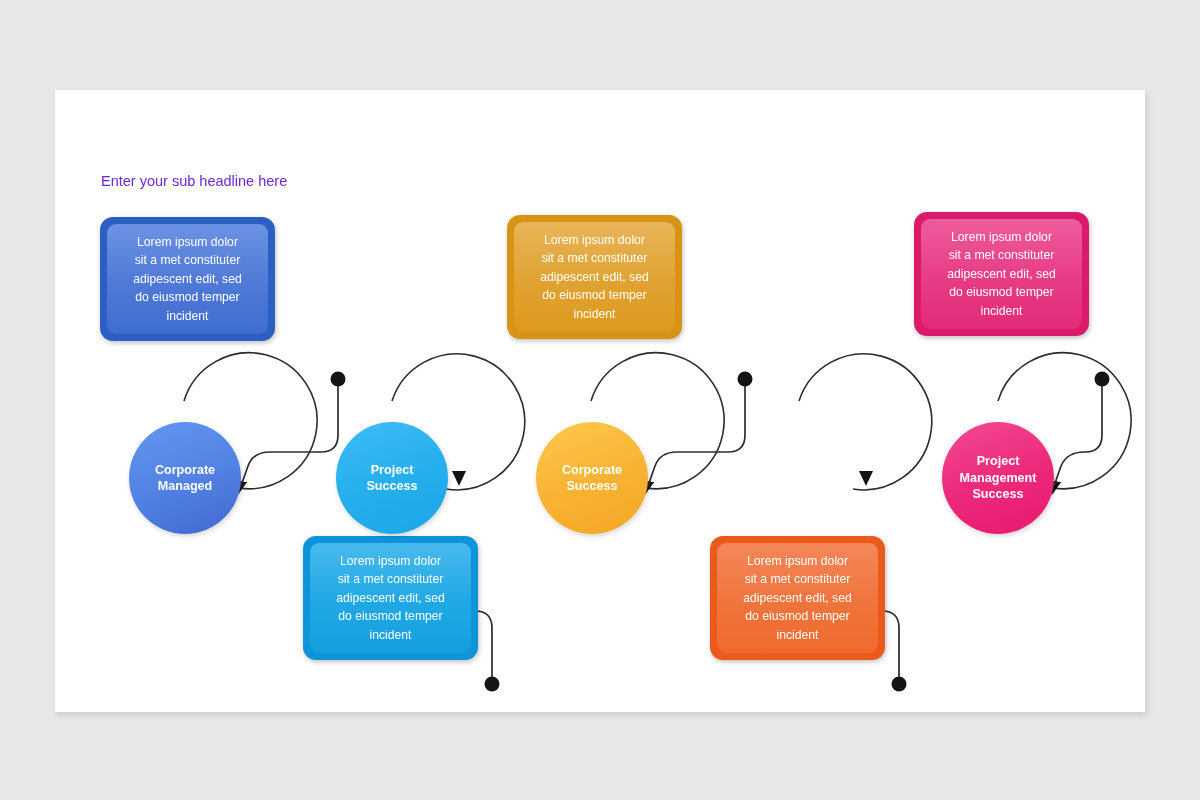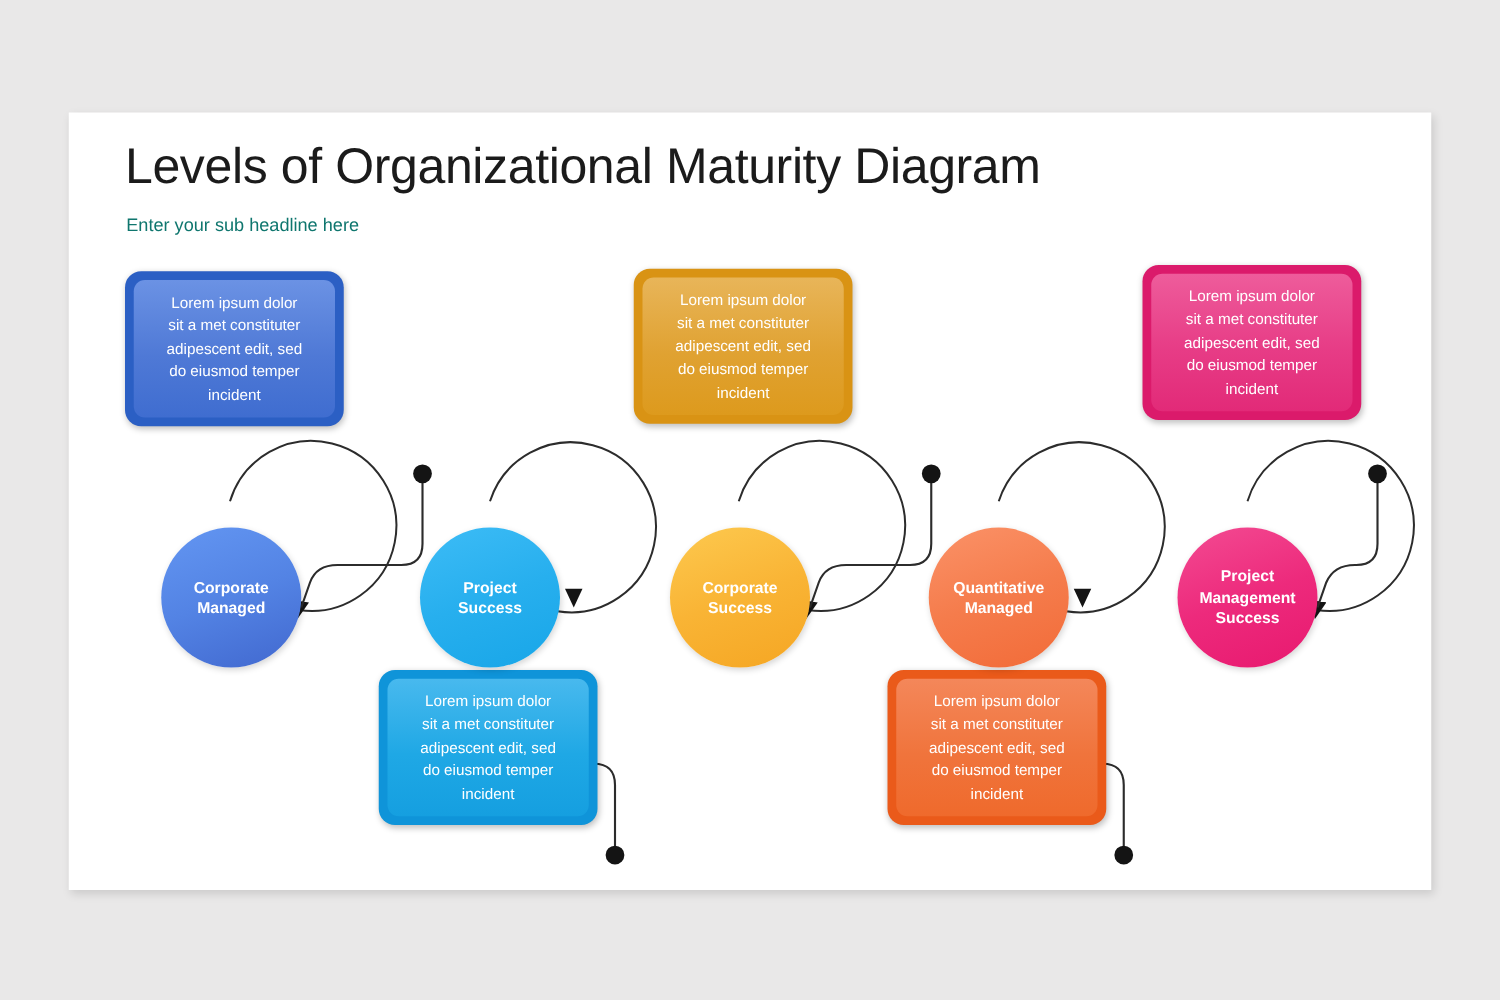--- a/index.html
+++ b/index.html
@@ -30,21 +30,21 @@
     font-weight: 400;
     color: #1b1b1b;
     letter-spacing: -0.3px;
     white-space: nowrap;
   }
   #page-subtitle {
     position: absolute;
     left: 46px;
     top: 83px;
     font-size: 14.5px;
-    color: #0f766e;
+    color: #6d28d9;
     white-space: nowrap;
   }
   #canvas {
     position: absolute;
     left: 0;
     top: 0;
     width: 1090px;
     height: 622px;
     padding-left: 44px;
   }
@@ -95,21 +95,20 @@
     color: #ffffff;
     text-align: center;
     white-space: pre-line;
   }
 </style>
 </head>
 <body>
 
 <div id="slide">
 
-  <div id="page-title">Levels of Organizational Maturity Diagram</div>
   <div id="page-subtitle">Enter your sub headline here</div>
 
   <div id="canvas">
 
     <svg class="svg-layer" viewBox="0 0 1090 622">
       <defs>
         <marker id="ah-up" viewBox="0 0 12 12" refX="6" refY="6" markerWidth="9" markerHeight="9" orient="auto">
           <path d="M6 0 L12 12 L0 12 Z" fill="#141414"></path>
         </marker>
         <marker id="ah-down" viewBox="0 0 12 12" refX="6" refY="6" markerWidth="9" markerHeight="9" orient="auto">
@@ -236,25 +235,20 @@
       <div class="circle-label">Project
 Success</div>
     </div>
 
     <div class="circle" style="left:481px; top:332px; width:112px; height:112px;
                 background:linear-gradient(160deg,#fdc94f 0%,#f9b435 50%,#f5a623 100%);">
       <div class="circle-label">Corporate
 Success</div>
     </div>
 
-    <div class="circle" style="left:688px; top:332px; width:112px; height:112px;
-                background:linear-gradient(160deg,#fb9268 0%,#f57c4c 50%,#f26b38 100%);">
-      <div class="circle-label">Quantitative
-Managed</div>
-    </div>
 
     <div class="circle" style="left:887px; top:332px; width:112px; height:112px;
                 background:linear-gradient(160deg,#f34b92 0%,#ed2a7c 50%,#e8196f 100%);">
       <div class="circle-label">Project
 Management
 Success</div>
     </div>
 
   </div>
 </div>

